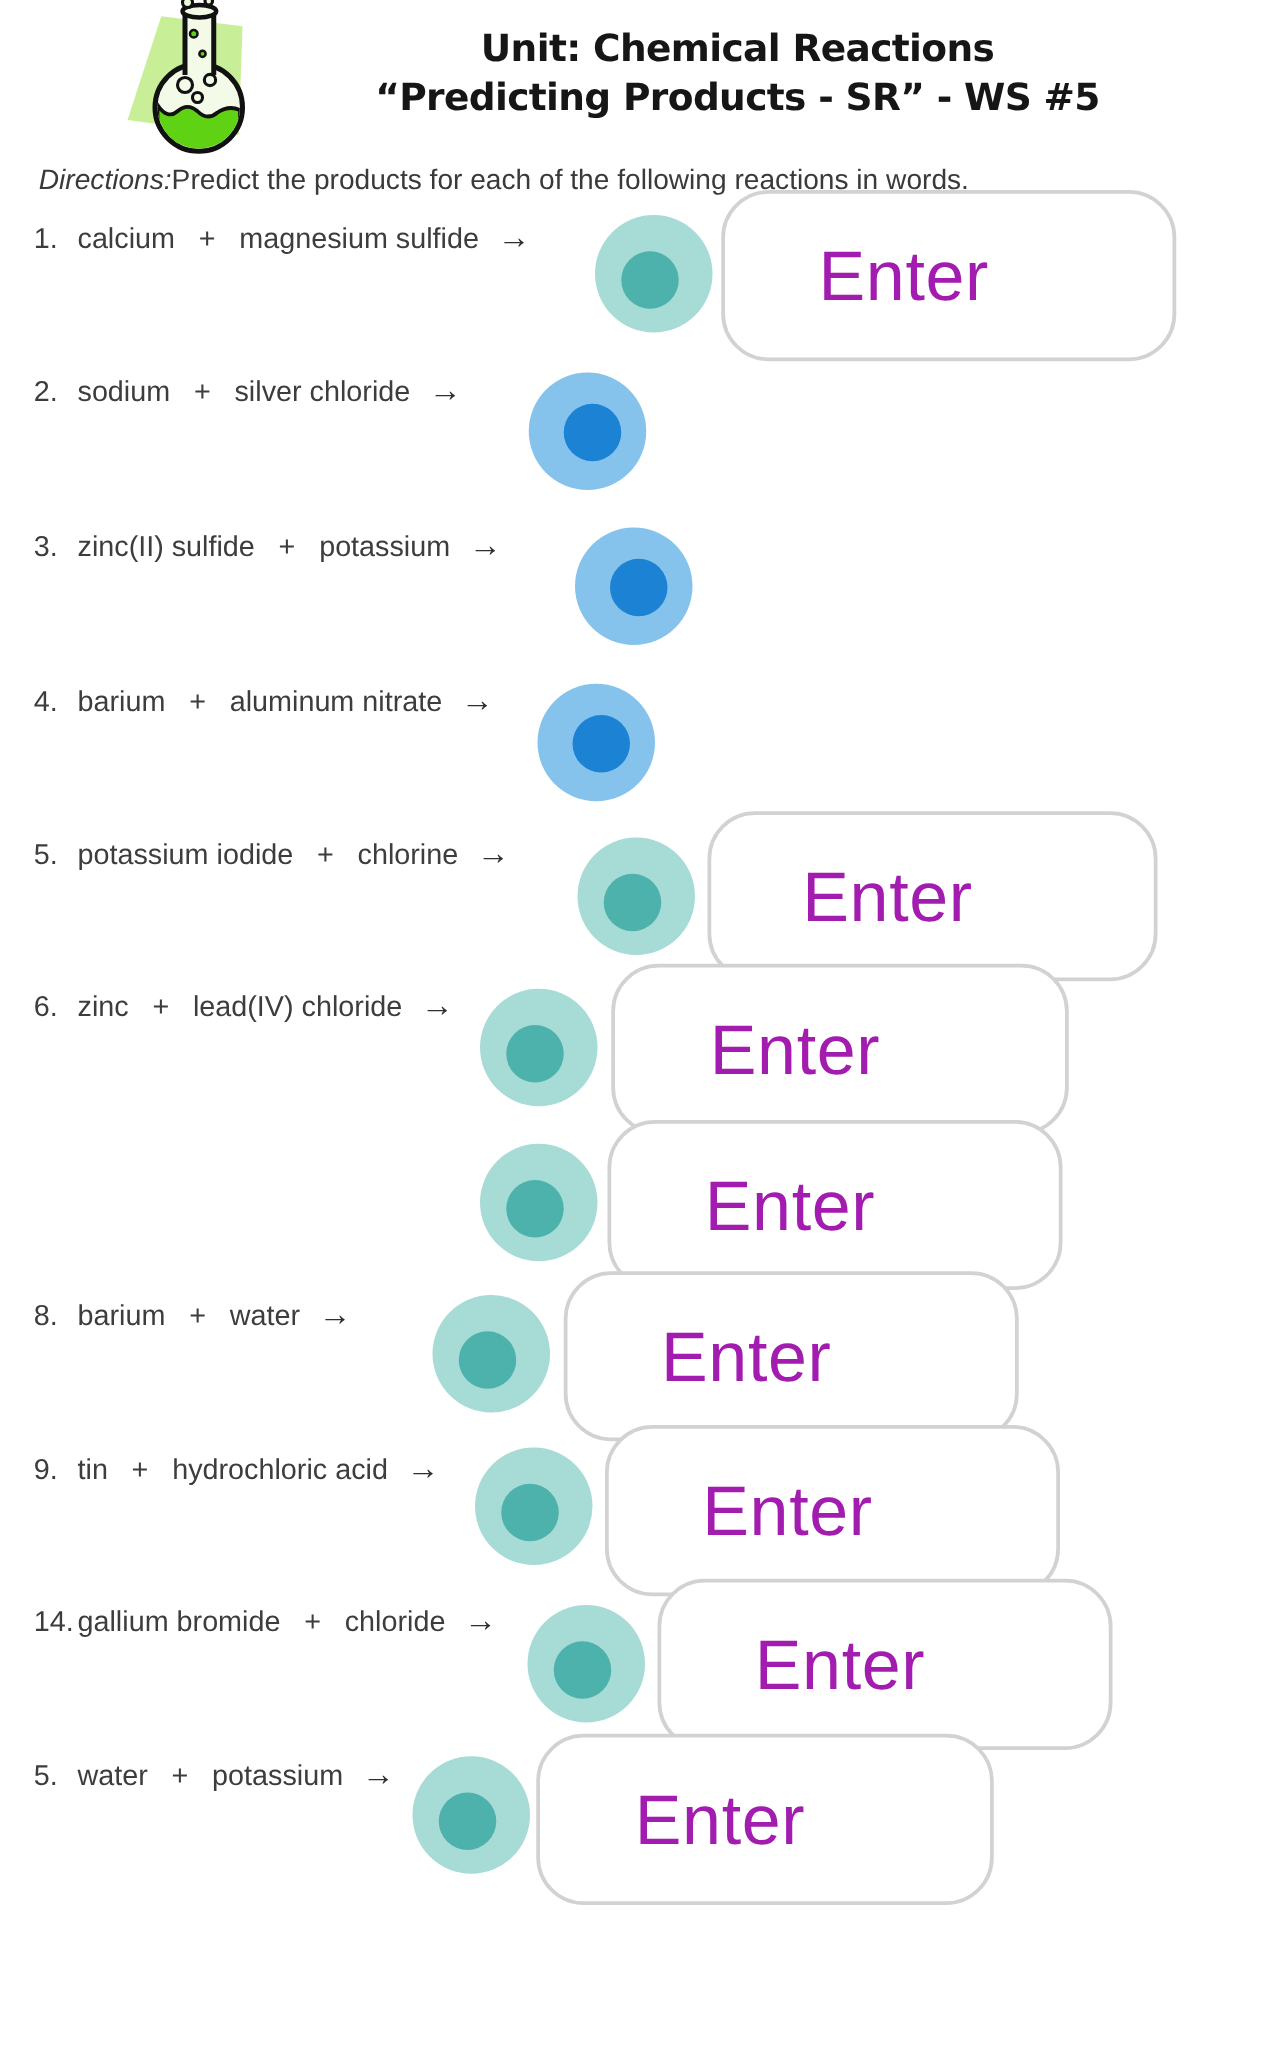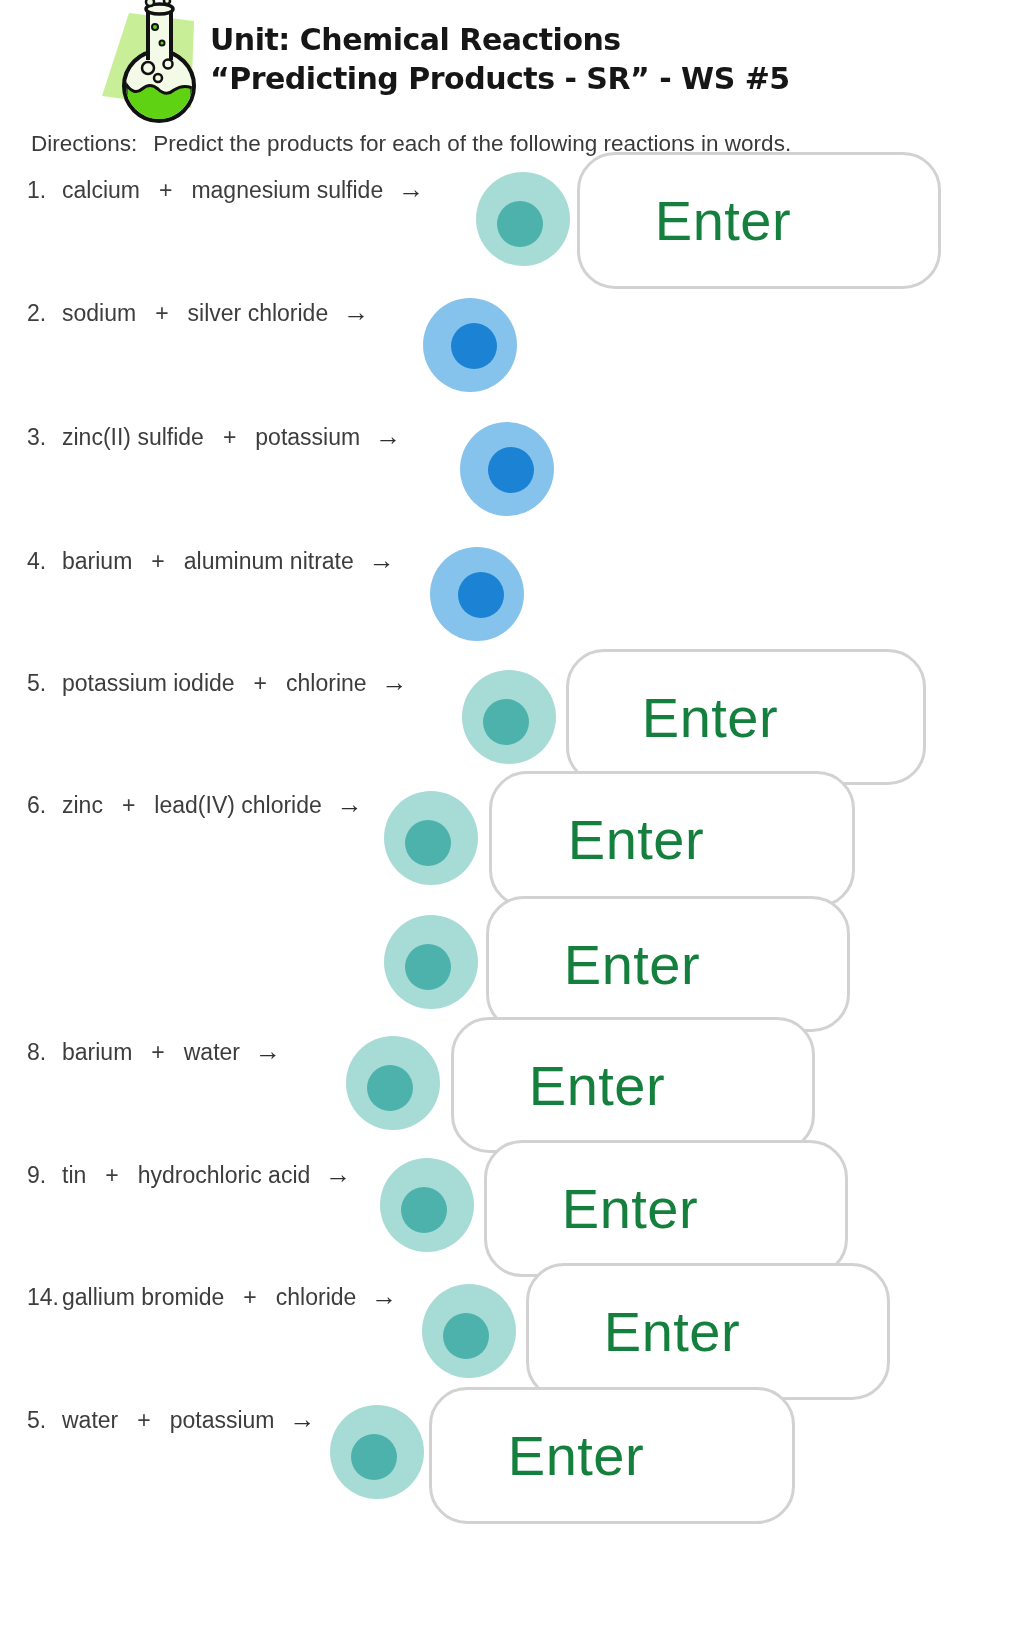--- a/index.html
+++ b/index.html
@@ -3,30 +3,30 @@
 <meta charset="utf-8">
 <style>
   html,body{margin:0;padding:0;background:#fff;}
   #page{
     position:relative;width:1018px;height:1636px;background:#ffffff;overflow:hidden;
     font-family:"Liberation Sans", sans-serif;
   }
   
   #flask{position:absolute;left:88px;top:0;z-index:1;}
   #title{
-    position:absolute;left:210px;top:20px;width:760px;text-align:left;z-index:1;
+    position:absolute;left:210px;top:20px;width:760px;text-align:center;z-index:1;
     font-weight:bold;font-size:30px;line-height:39px;color:#161616;
     font-family:"DejaVu Sans", "Liberation Sans", sans-serif;letter-spacing:-0.5px;
   }
   
   #directions{
     position:absolute;left:31px;top:131px;z-index:1;white-space:nowrap;
     font-size:22.5px;color:#3a3a3a;
   }
-  #directions .dlabel{margin-right:16px;}
+  #directions .dlabel{font-style:italic;margin-right:0;}
   
   .qrow{
     position:absolute;left:27px;z-index:1;white-space:nowrap;
     font-size:23px;color:#3d3d3d;
   }
   .qnum{display:inline-block;min-width:35px;}
   .plus{margin:0 19px;}
   .arrow{margin-left:15px;font-size:26px;color:#2f2f2f;}
   .r1{top:174px}.r2{top:297px}.r3{top:421px}.r4{top:545px}.r5{top:667px}
   .r6{top:789px}.r7{top:912px}.r8{top:1036px}.r9{top:1159px}.r10{top:1281px}.r11{top:1404px}
@@ -50,21 +50,21 @@
   .m8{left:346px;top:1036px}
   .m9{left:380px;top:1158px}
   .m10{left:422px;top:1284px}
   .m11{left:330px;top:1405px}
   
   .abox{
     position:absolute;z-index:3;box-sizing:border-box;cursor:text;
     background:#ffffff;border:3px solid #d2d2d2;border-radius:38px;
     display:flex;align-items:center;justify-content:center;padding-right:72px;
   }
-  .abox .enter{font-size:56px;color:#15803d;letter-spacing:0.5px;}
+  .abox .enter{font-size:56px;color:#a21caf;letter-spacing:0.5px;}
   .b1{left:577px;top:152px;width:364px;height:137px}
   .b5{left:566px;top:649px;width:360px;height:136px}
   .b6{left:489px;top:771px;width:366px;height:137px}
   .b7{left:486px;top:896px;width:364px;height:136px}
   .b8{left:451px;top:1017px;width:364px;height:136px}
   .b9{left:484px;top:1140px;width:364px;height:137px}
   .b10{left:526px;top:1263px;width:364px;height:137px}
   .b11{left:429px;top:1387px;width:366px;height:137px}
 </style>
 </head>

